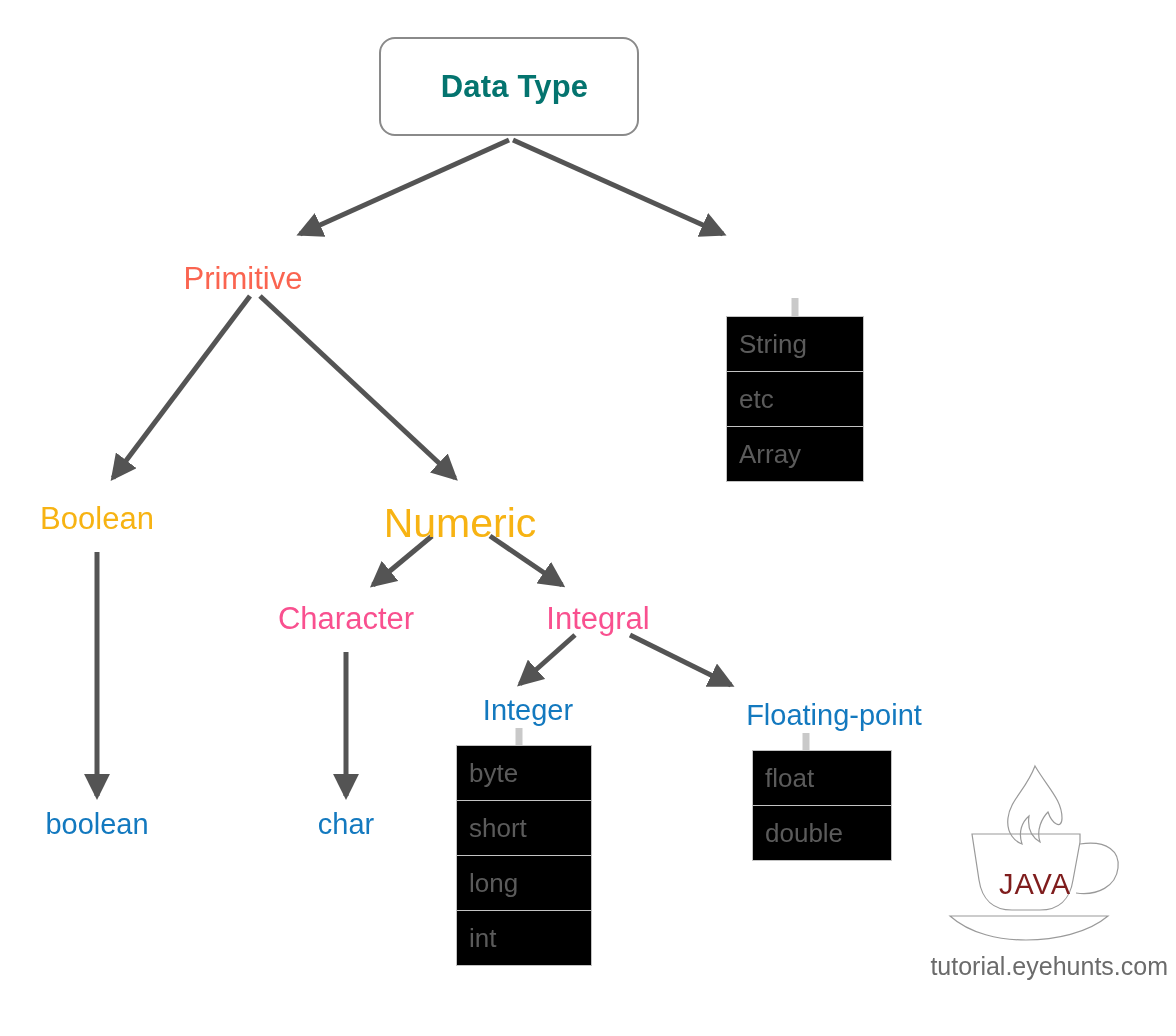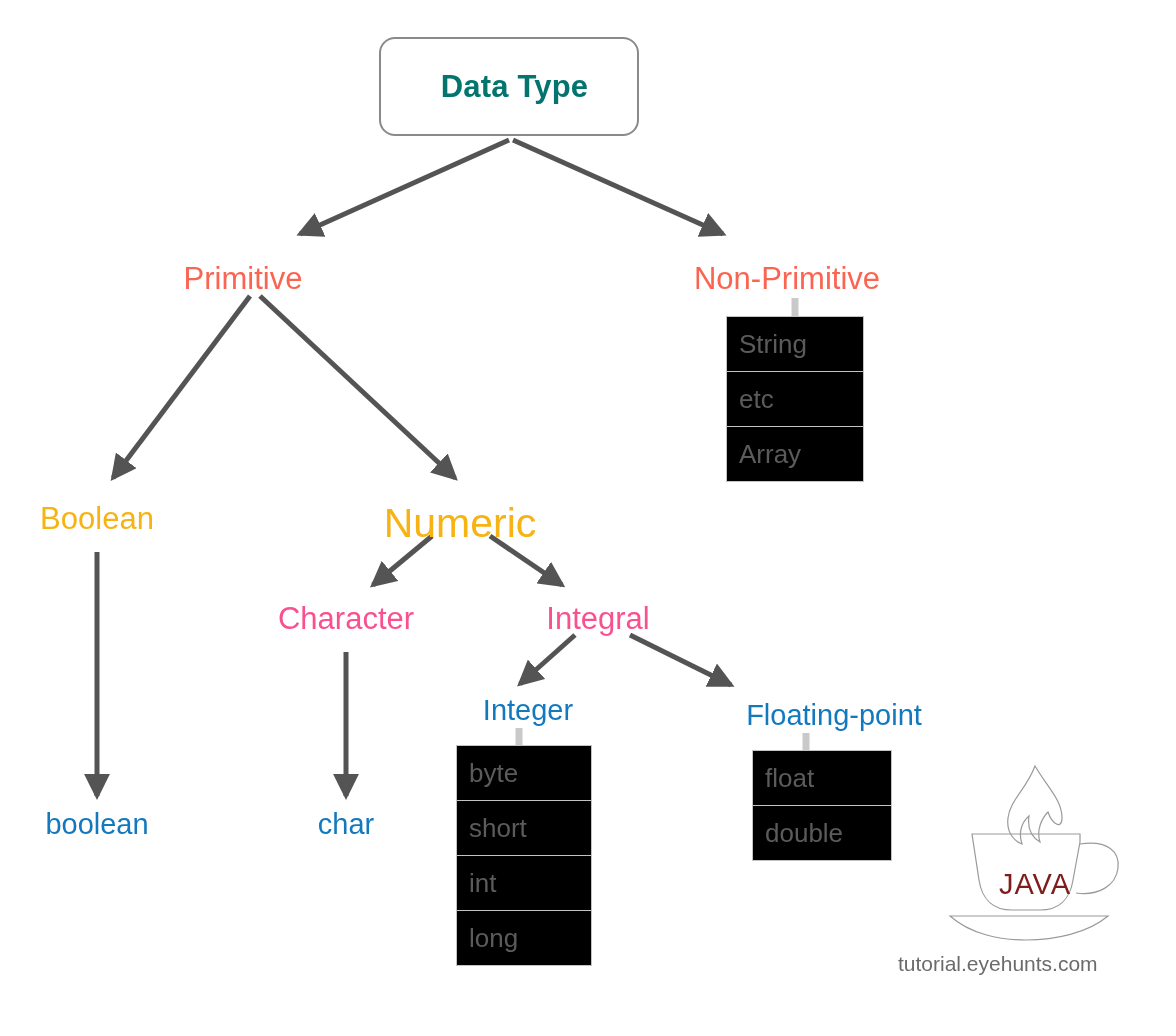--- a/index.html
+++ b/index.html
@@ -112,22 +112,22 @@
     text-align: center;
     font-size: 29px;
     color: #7f1d1d;
     letter-spacing: 1px;
   }
   .site-url {
     position: absolute;
     left: 898px;
     top: 952px;
     width: 270px;
-    text-align: left;
-    font-size: 21px;
+    text-align: right;
+    font-size: 25px;
     color: #6b6b6b;
     white-space: nowrap;
   }
 </style>
 </head>
 <body>
 
 <div id="canvas">
 
   <svg id="edges" viewBox="0 0 1176 1036" xmlns="http://www.w3.org/2000/svg">
@@ -159,23 +159,20 @@
   </svg>
 
   <div class="root-node">
     <span class="root-label">Data Type</span>
   </div>
 
   <div class="node center n-primitive" style="left:243px; top:263px;">
     <span>Primitive</span>
   </div>
 
-  <div class="node center n-nonprim" style="left:787px; top:263px;">
-    <span>Non-Primitive</span>
-  </div>
 
   <div class="stub" style="left:795px; top:298px; height:18px;"></div>
 
   <div class="tbl" style="left:726px; top:316px; width:138px;">
     <div class="row">String</div>
     <div class="row">etc</div>
     <div class="row">Array</div>
   </div>
 
   <div class="node center n-boolean" style="left:97px; top:503px;">
@@ -196,22 +193,22 @@
 
   <div class="node center n-integer" style="left:528px; top:696px;">
     <span>Integer</span>
   </div>
 
   <div class="stub" style="left:519px; top:728px; height:17px;"></div>
 
   <div class="tbl" style="left:456px; top:745px; width:136px;">
     <div class="row">byte</div>
     <div class="row">short</div>
+    <div class="row">long</div>
     <div class="row">int</div>
-    <div class="row">long</div>
   </div>
 
   <div class="node center n-floating" style="left:787px; top:701px;">
     <span>Floating-point</span>
   </div>
 
   <div class="stub" style="left:806px; top:733px; height:17px;"></div>
 
   <div class="tbl" style="left:752px; top:750px; width:140px;">
     <div class="row">float</div>

